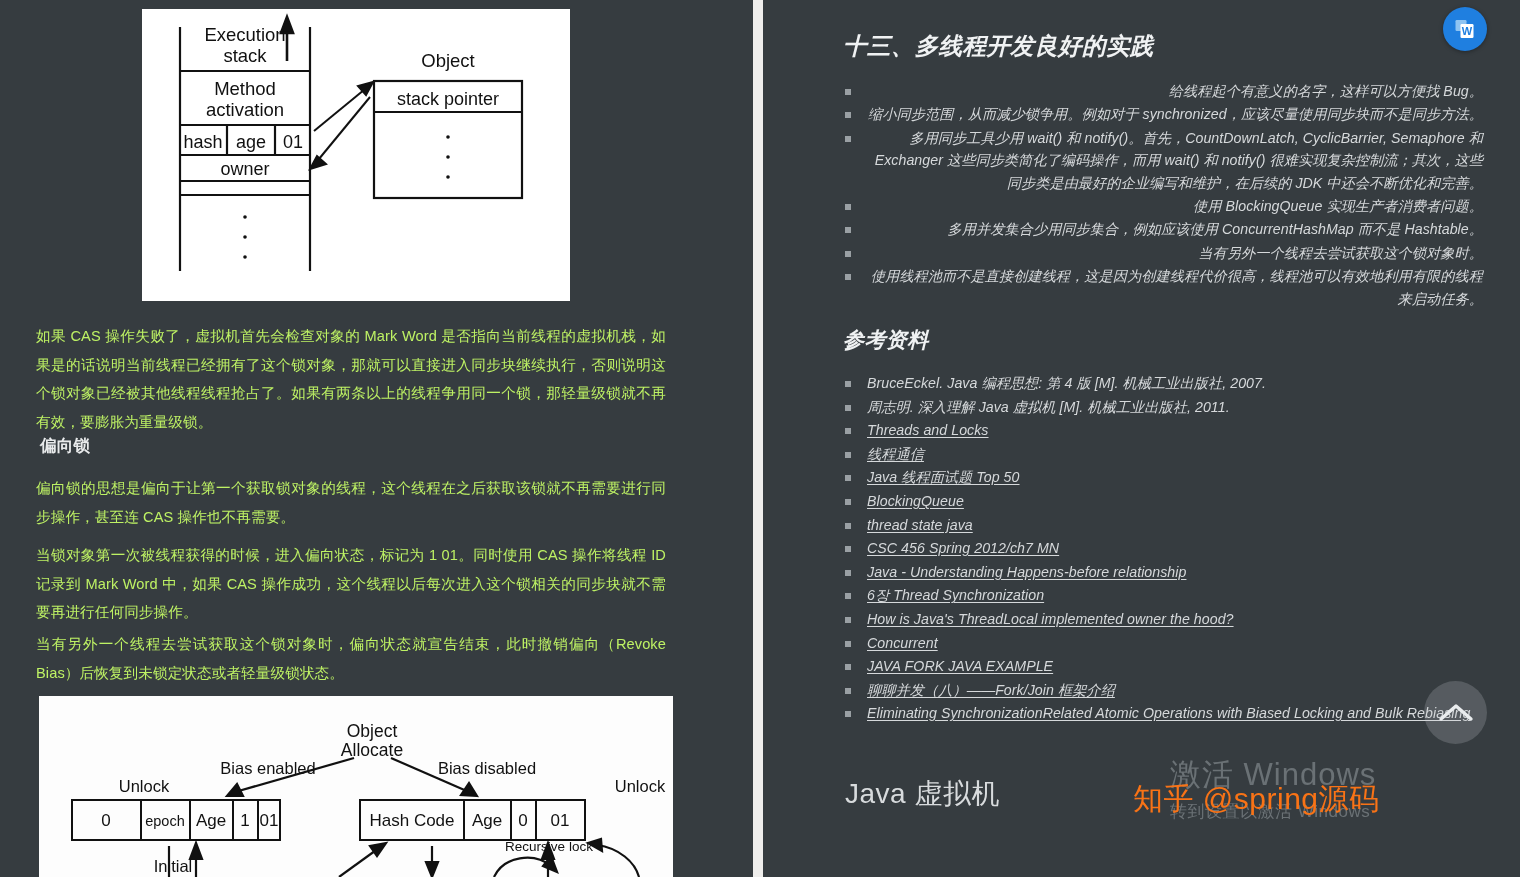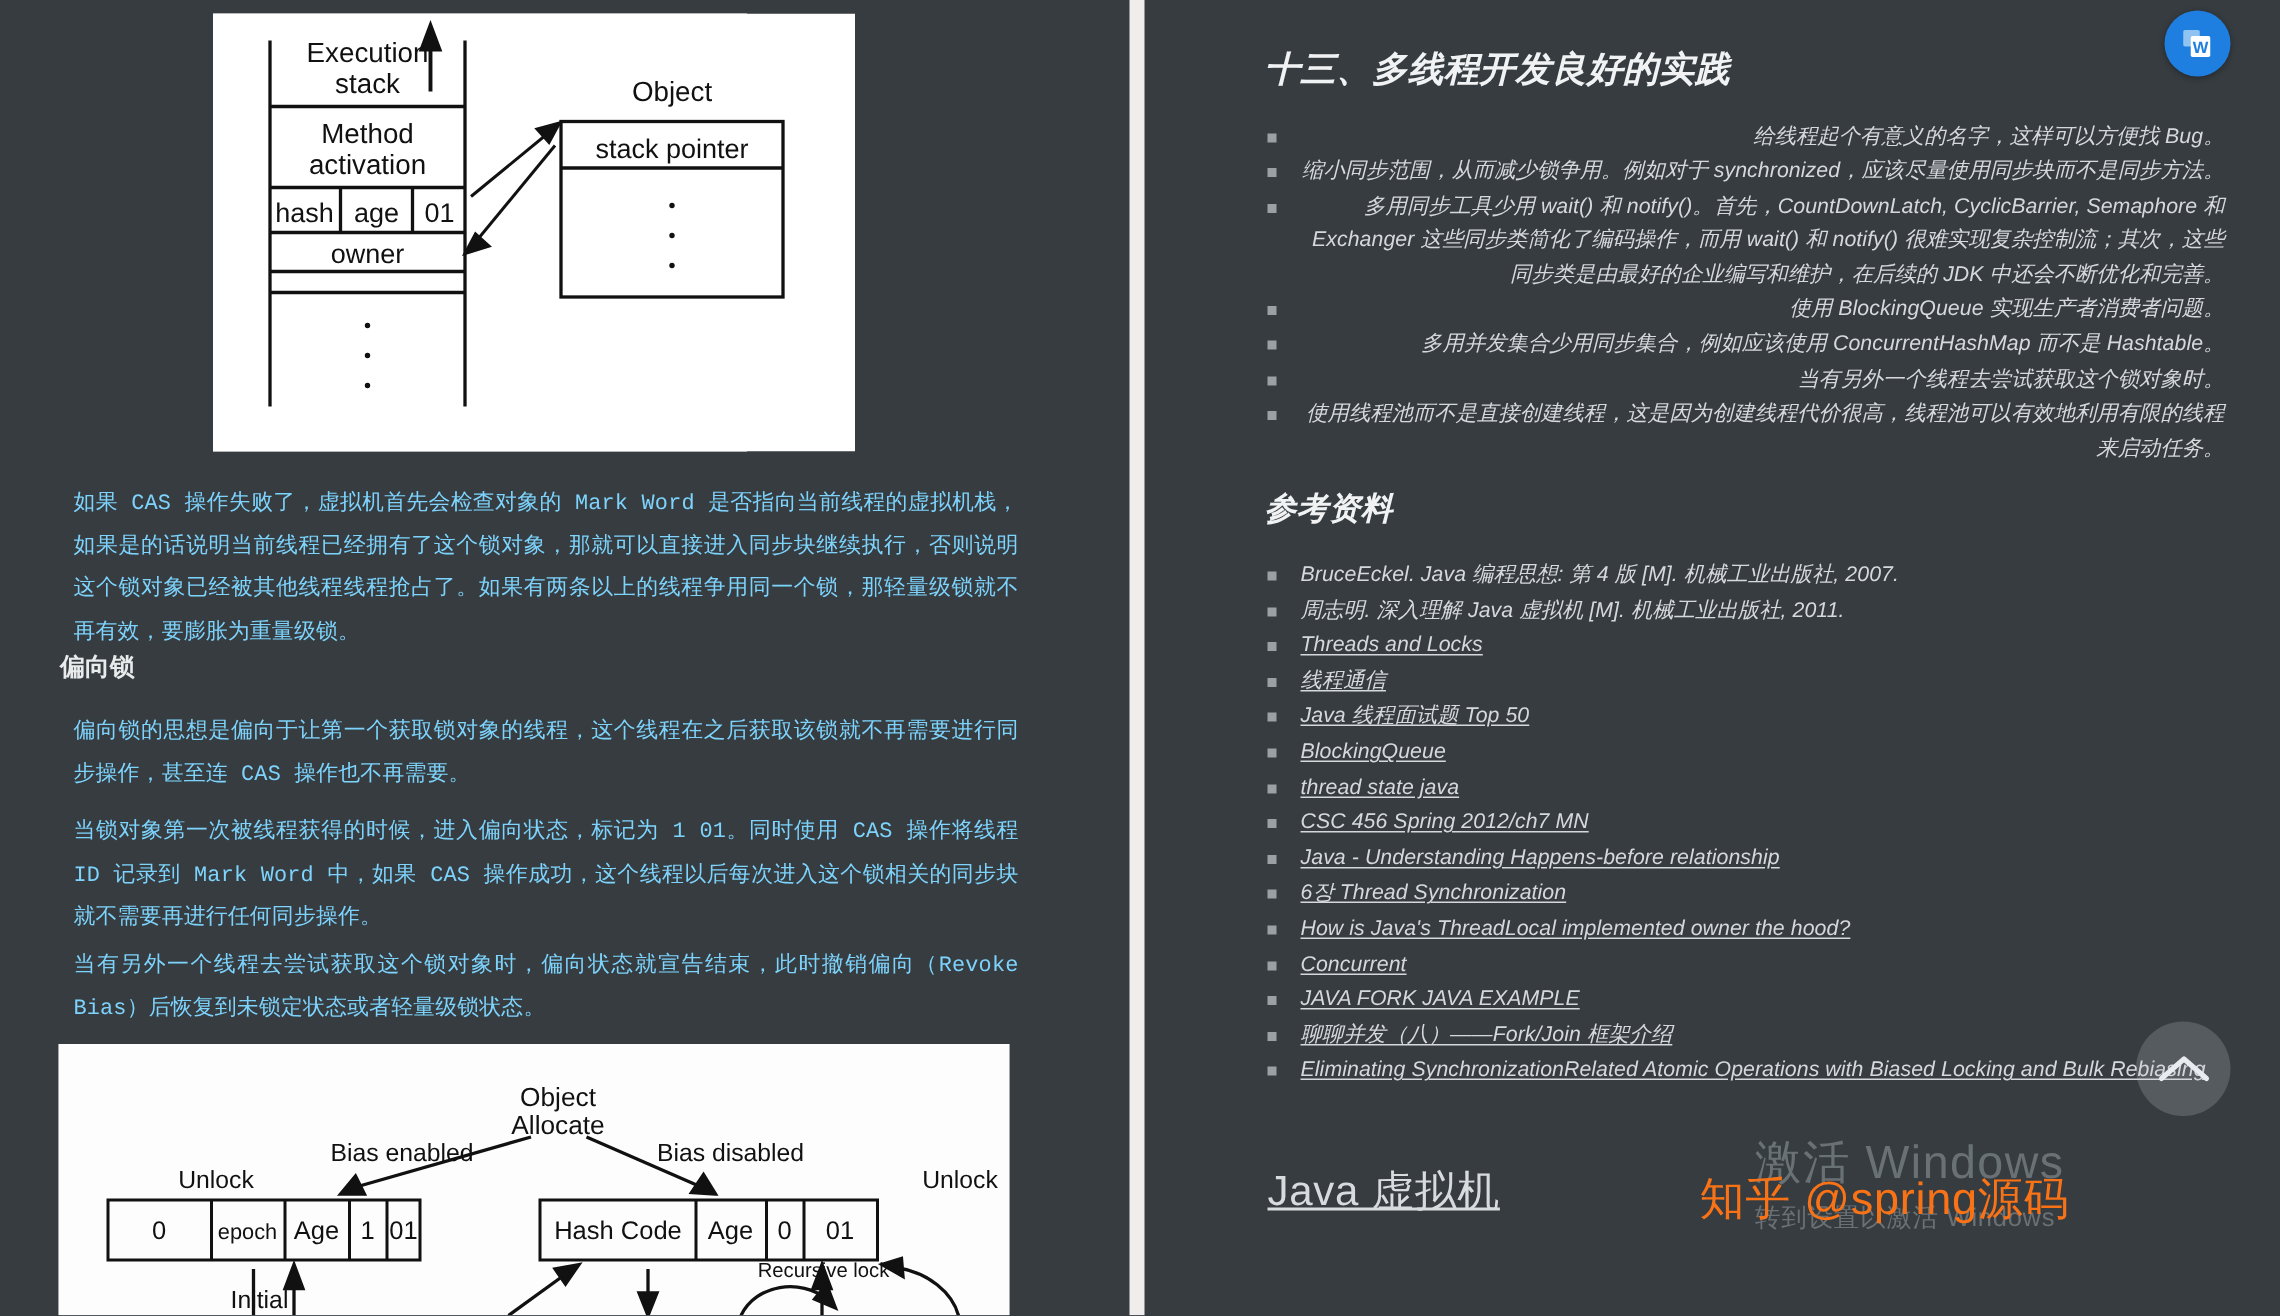--- a/index.html
+++ b/index.html
@@ -48,28 +48,27 @@
   .fig2 {
     position: absolute;
     left: 39px; top: 696px;
     width: 634px; height: 181px;
     background: #fbfbfb;
     overflow: hidden;
   }
 
   .body-text {
     position: absolute;
-    left: 49px;
+    left: 36px;
     width: 630px;
-    color: #7dd3fc;
+    color: #bef264;
     font-size: 14.6px;
     line-height: 28.5px;
     letter-spacing: .1px;
     text-align: justify;
-    font-family: Liberation Mono, monospace;
   }
   .p1 { top: 322px; }
   .h-sub {
     position: absolute;
     left: 40px; top: 433px;
     width: 630px;
     color: #e8eaeb;
     font-size: 16.5px;
     font-weight: bold;
     line-height: 24px;
@@ -143,21 +142,20 @@
   }
 
   
   .footer-title {
     position: absolute;
     left: 845px; top: 775px;
     color: #d8dbdd;
     font-size: 28px;
     letter-spacing: .5px;
     z-index: 4;
-    text-decoration: underline;
   }
 
   
   .word-btn {
     position: absolute;
     right: 33px; top: 7px;
     width: 44px; height: 44px;
     border-radius: 50%;
     background: #1f7fe0;
     display: flex; align-items: center; justify-content: center;

